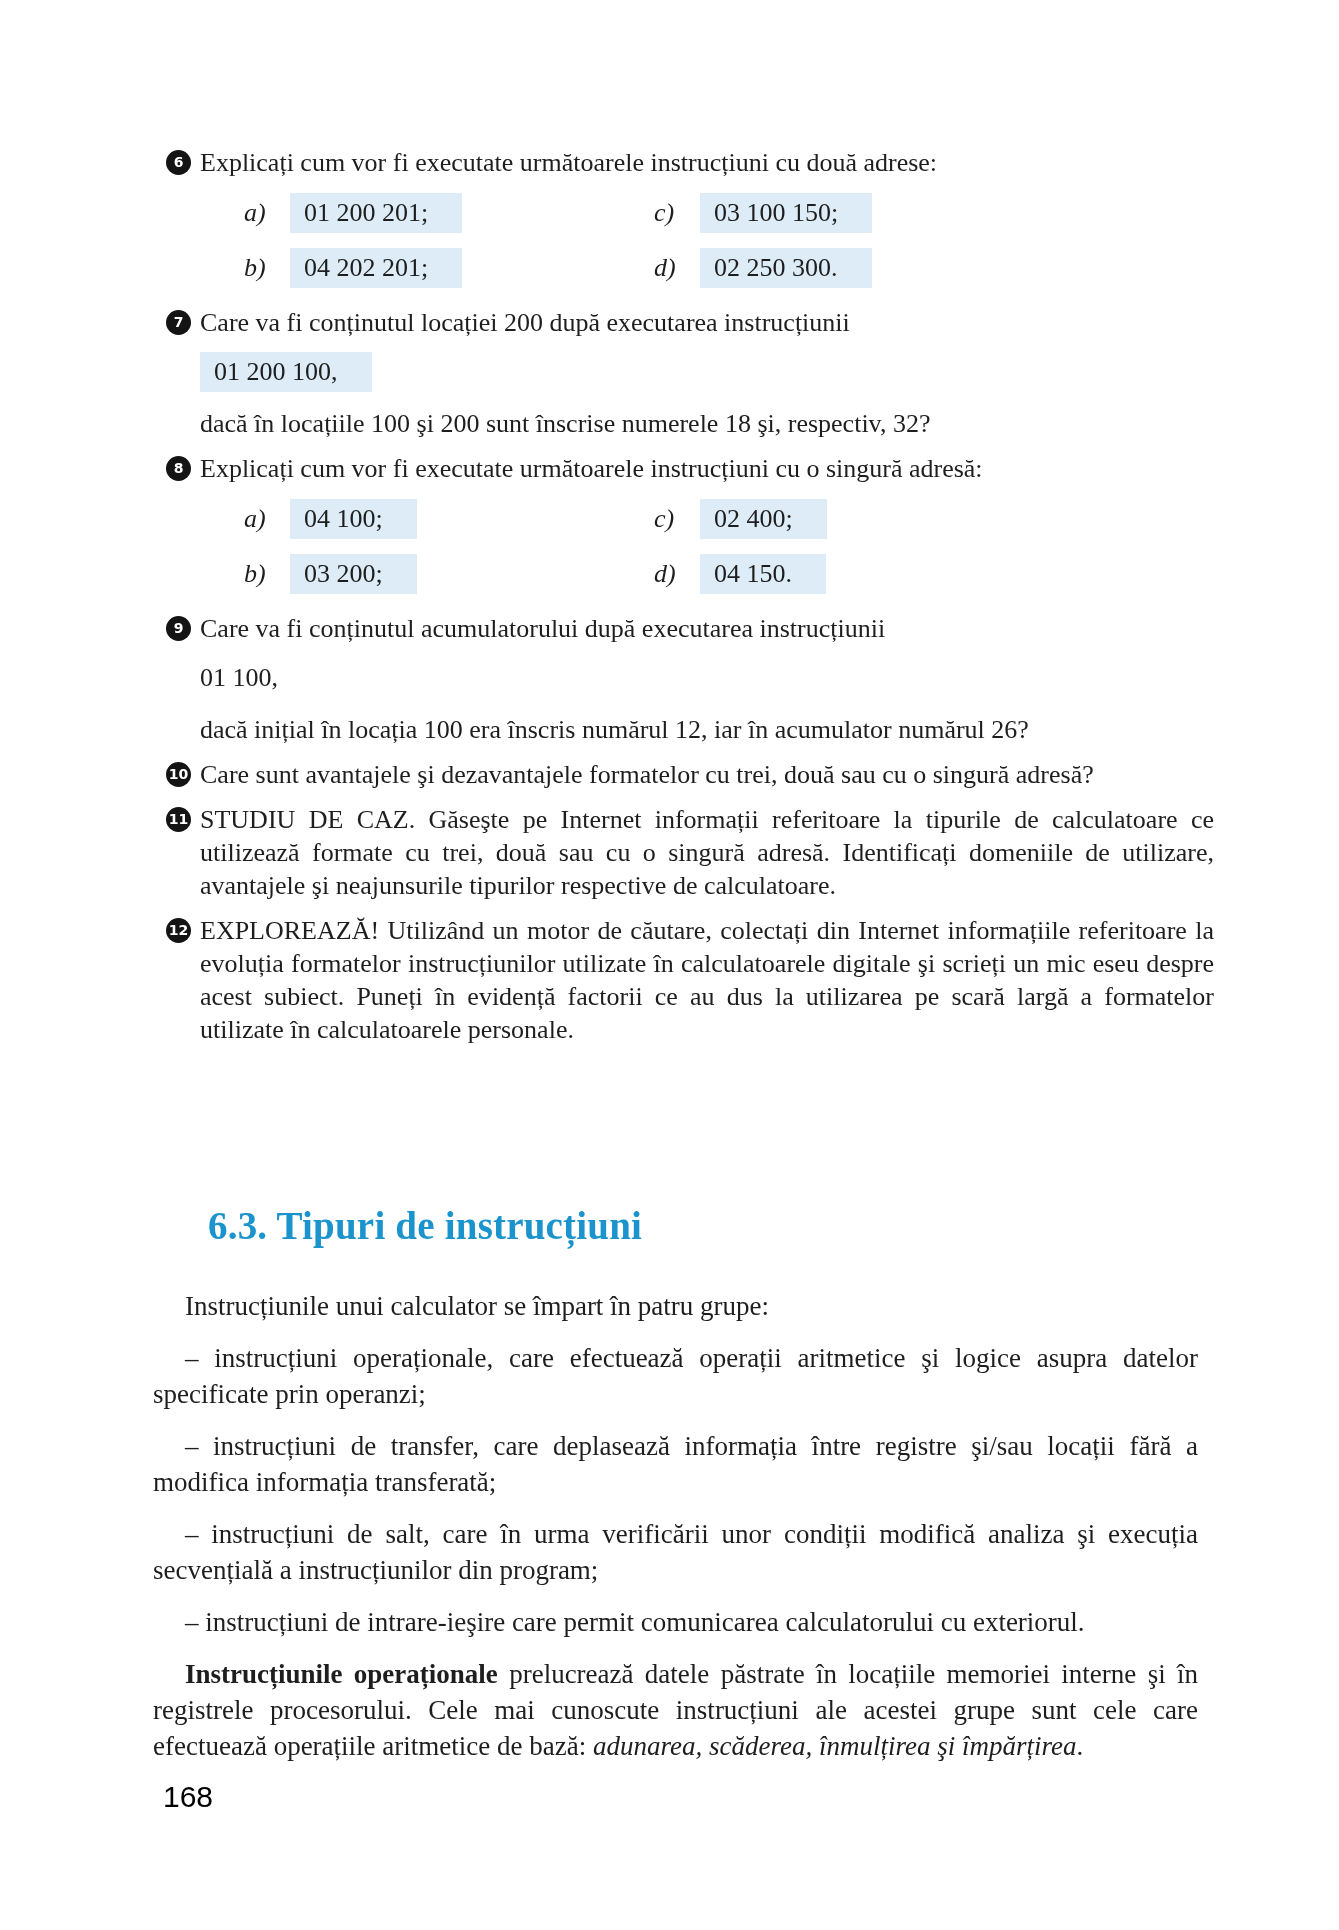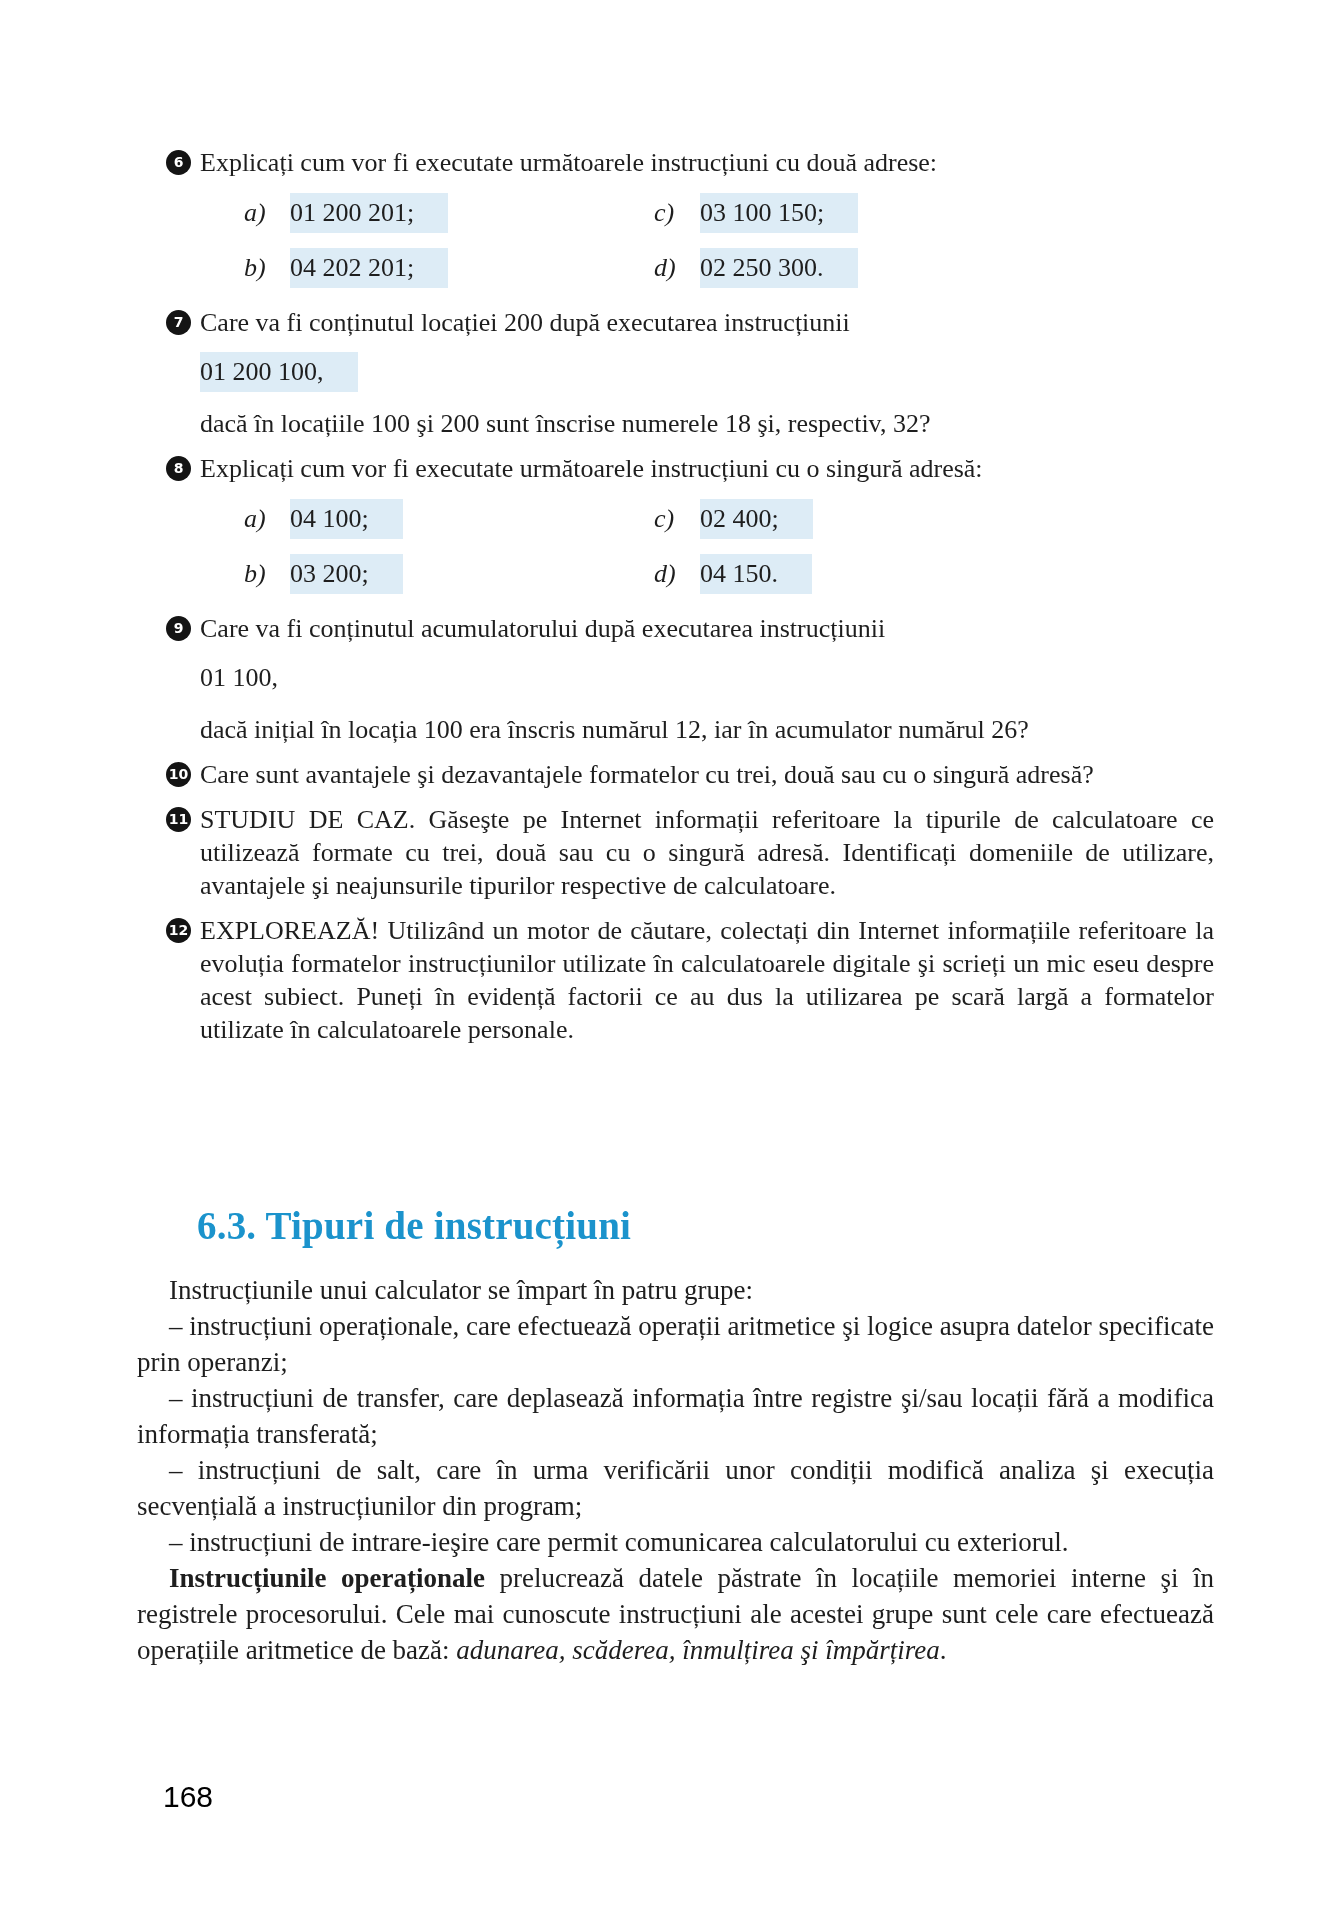--- a/index.html
+++ b/index.html
@@ -18,31 +18,31 @@
            font-size:14px; line-height:25px; margin-top:4px; }
   .ibody { flex:1; text-align:justify; }
   .itext, .cont { margin:0; }
   .cont { margin-top:4px; }
 
   .opts { margin:14px 0 6px; padding-left:44px; display:grid;
           grid-template-columns:410px 1fr; row-gap:15px; }
   .opt { display:flex; align-items:baseline; }
   .olabel { font-style:italic; flex:0 0 46px; width:46px; }
   .hl { background:#ddecf6; display:inline-block;
-        padding:3px 34px 4px 0; }
+        padding:3px 34px 4px 14px; }
   .code-row { margin:13px 0 15px; }
   .code-plain { display:inline-block; margin-left:0; padding:3px 0 4px 0; }
 
   
-  .heading { position:absolute; left:197px; top:1202px; margin:0;
+  .heading { position:absolute; left:208px; top:1202px; margin:0;
              font-size:39px; line-height:48px; font-weight:bold;
              color:#1b93cc; letter-spacing:0.2px; }
   .paras { position:absolute; left:137px; top:1272px; width:1077px;
            font-size:27px; line-height:36px; }
-  .paras p { margin:0; text-indent:32px; text-align:justify; }
+  .paras p { margin:16px; text-indent:32px; text-align:justify; }
 
   .pagenum { position:absolute; left:163px; top:1780px;
              font-family:"Liberation Sans", sans-serif;
              font-size:30px; color:#000000; }
 </style>
 </head>
 <body>
 
 <div class="page">
 

